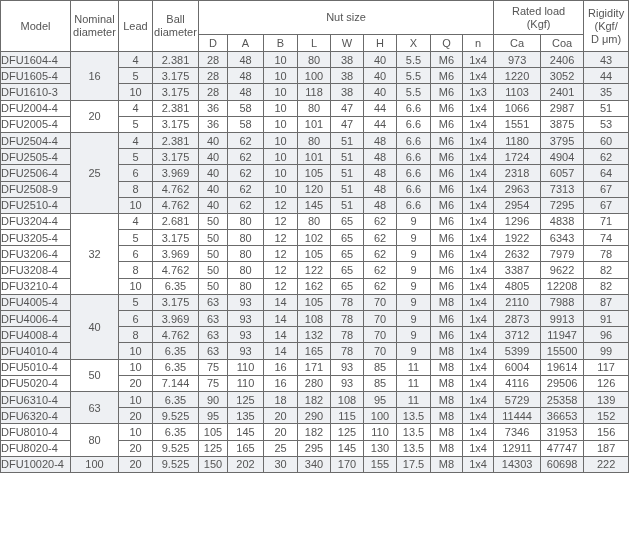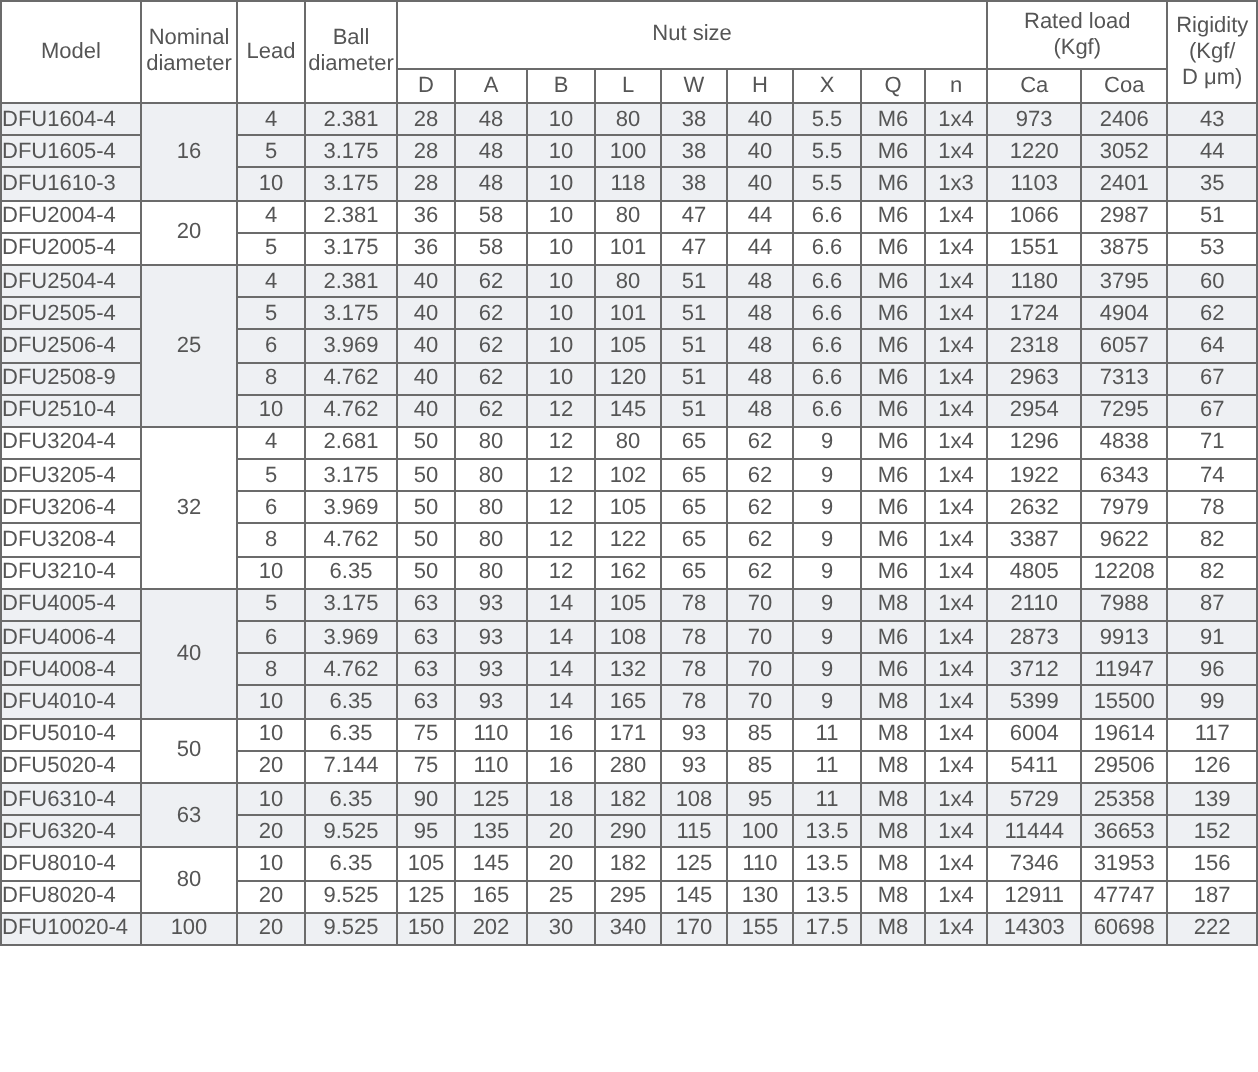--- a/index.html
+++ b/index.html
@@ -441,21 +441,21 @@
         <td>7.144</td>
         <td>75</td>
         <td>110</td>
         <td>16</td>
         <td>280</td>
         <td>93</td>
         <td>85</td>
         <td>11</td>
         <td>M8</td>
         <td>1x4</td>
-        <td>5411</td>
+        <td>4116</td>
         <td>29506</td>
         <td>126</td>
       </tr>
       <tr class="shade">
         <td class="model">DFU6310-4</td>
         <td rowspan="2">63</td>
         <td>10</td>
         <td>6.35</td>
         <td>90</td>
         <td>125</td>

